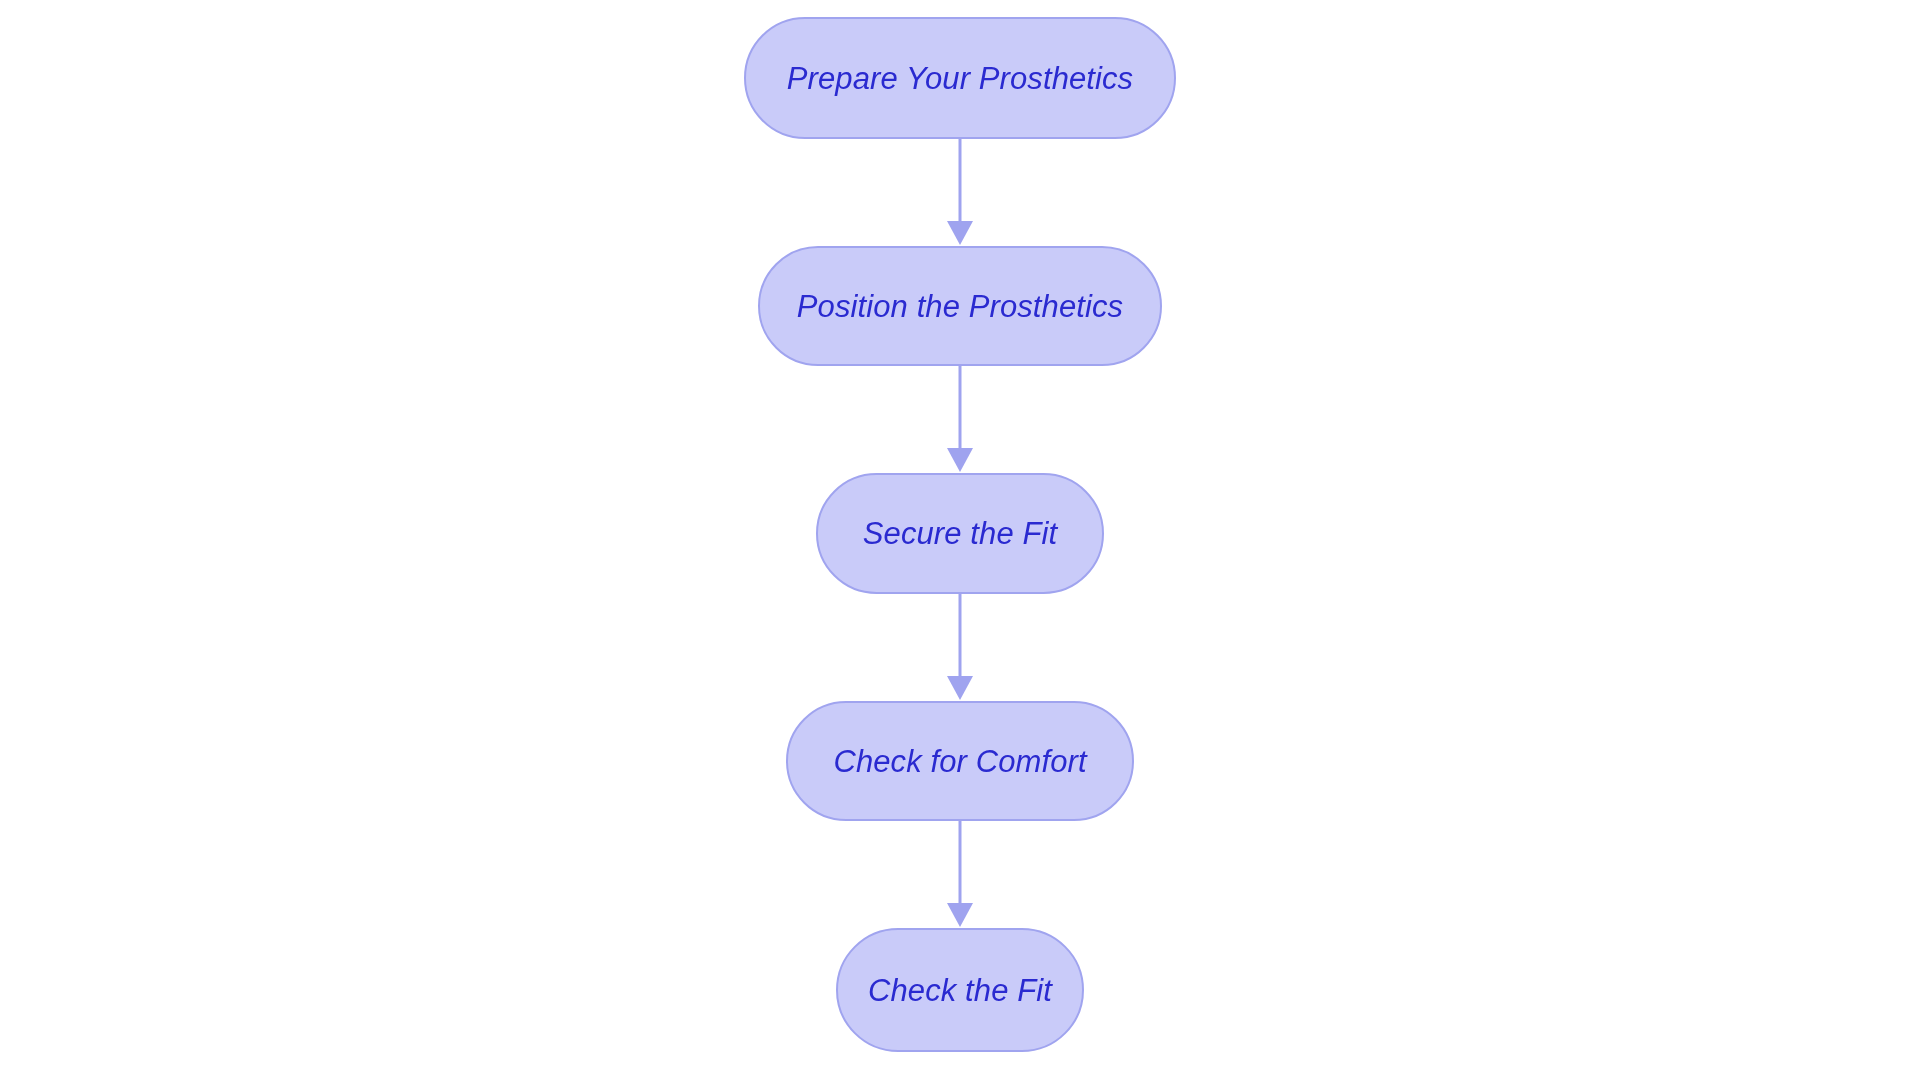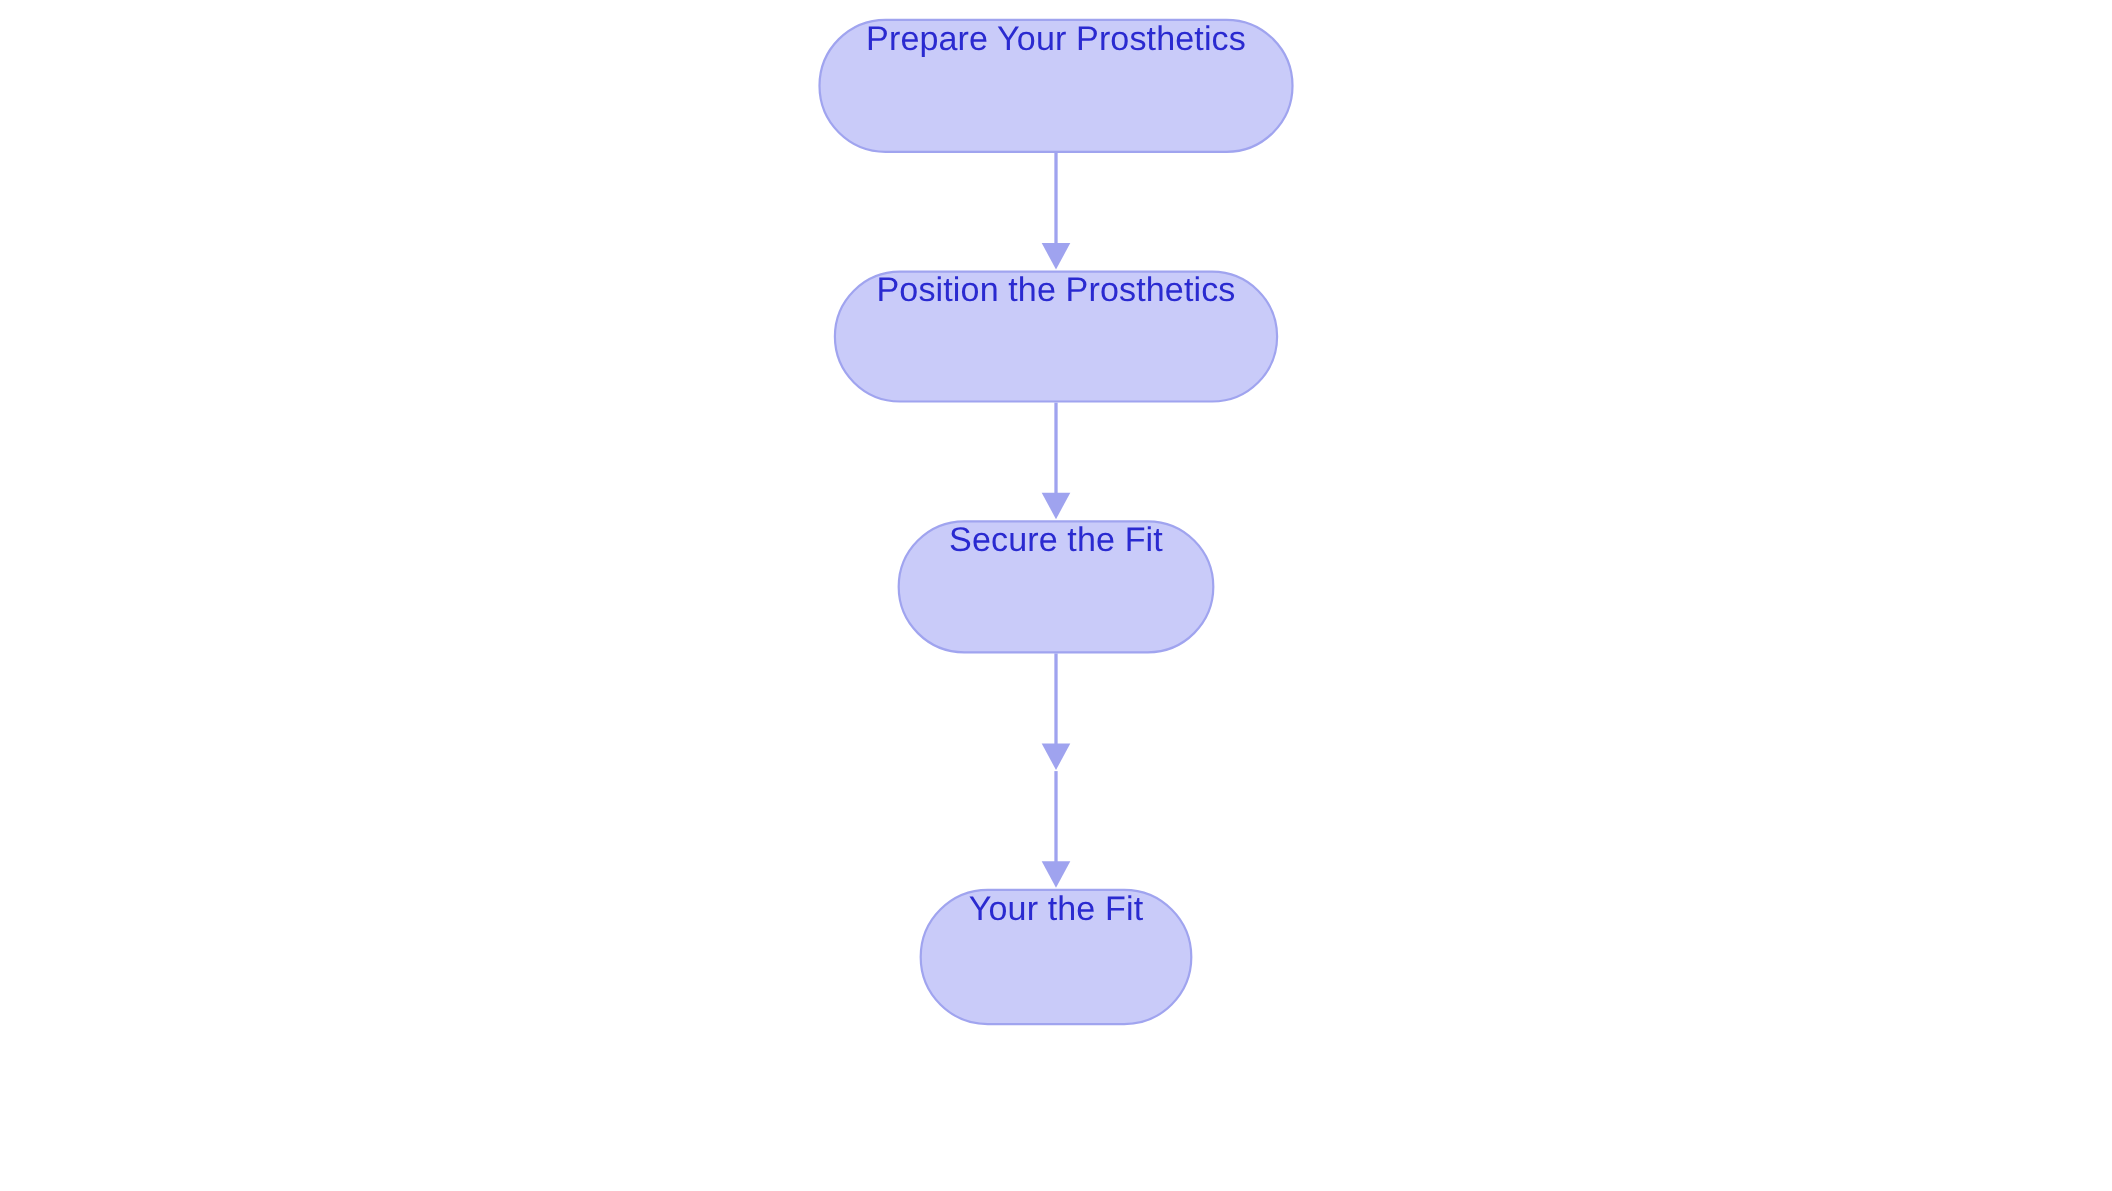--- a/index.html
+++ b/index.html
@@ -21,27 +21,29 @@
     height: 1083px;
     background: #ffffff;
     display: flex;
     flex-direction: column;
     align-items: center;
   }
 
   .flow-node {
     box-sizing: border-box;
     display: flex;
+    align-items: center;
     justify-content: center;
     background: #c9cbf9;
     border: 2px solid #a0a4ef;
     border-radius: 9999px;
     color: #2a2ad0;
     white-space: nowrap;
     flex: 0 0 auto;
+    font-style: italic;
   }
 
   .flow-node-label {
     font-size: 31px;
     font-weight: 400;
     line-height: 1;
     letter-spacing: 0.1px;
     color: #2a2ad0;
     font-family: "Liberation Sans", sans-serif;
   }
@@ -98,25 +100,28 @@
     <span class="flow-node-label">Secure the Fit</span>
   </div>
 
   <div class="flow-connector">
     <svg viewBox="0 0 30 107" xmlns="http://www.w3.org/2000/svg">
       <line x1="15" y1="0" x2="15" y2="84" stroke="#9fa3ef" stroke-width="3"></line>
       <polygon points="15,106 2,82 28,82" fill="#9fa3ef"></polygon>
     </svg>
   </div>
 
+  <div class="flow-node" id="node-3">
+    <span class="flow-node-label">Check for Comfort</span>
+  </div>
 
   <div class="flow-connector">
     <svg viewBox="0 0 30 107" xmlns="http://www.w3.org/2000/svg">
       <line x1="15" y1="0" x2="15" y2="84" stroke="#9fa3ef" stroke-width="3"></line>
       <polygon points="15,106 2,82 28,82" fill="#9fa3ef"></polygon>
     </svg>
   </div>
 
   <div class="flow-node" id="node-4">
-    <span class="flow-node-label">Your the Fit</span>
+    <span class="flow-node-label">Check the Fit</span>
   </div>
 
 </div>
 
 </body></html>

